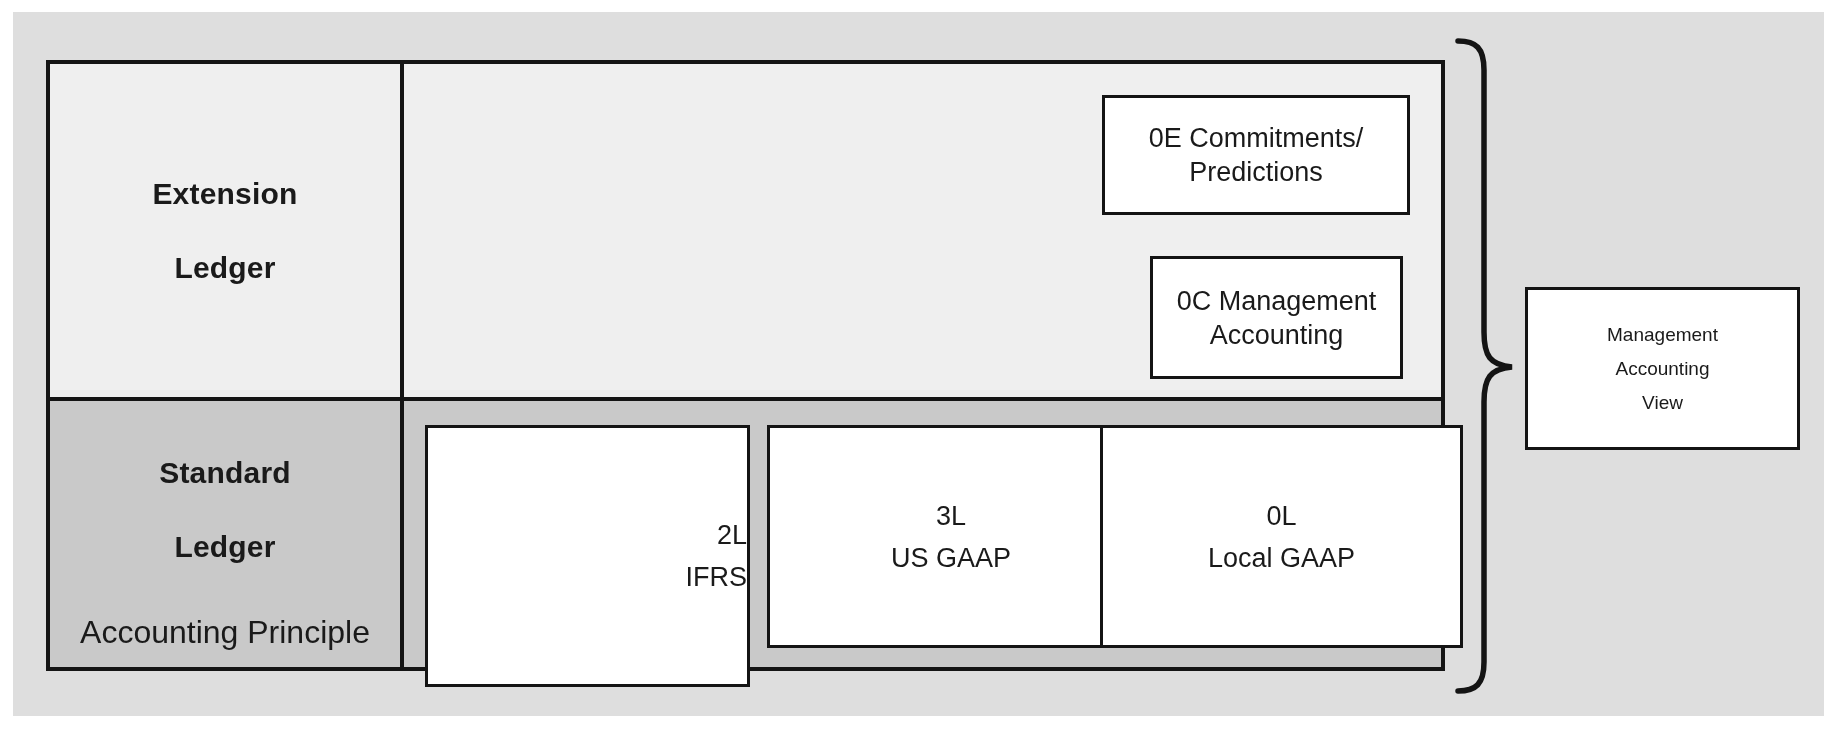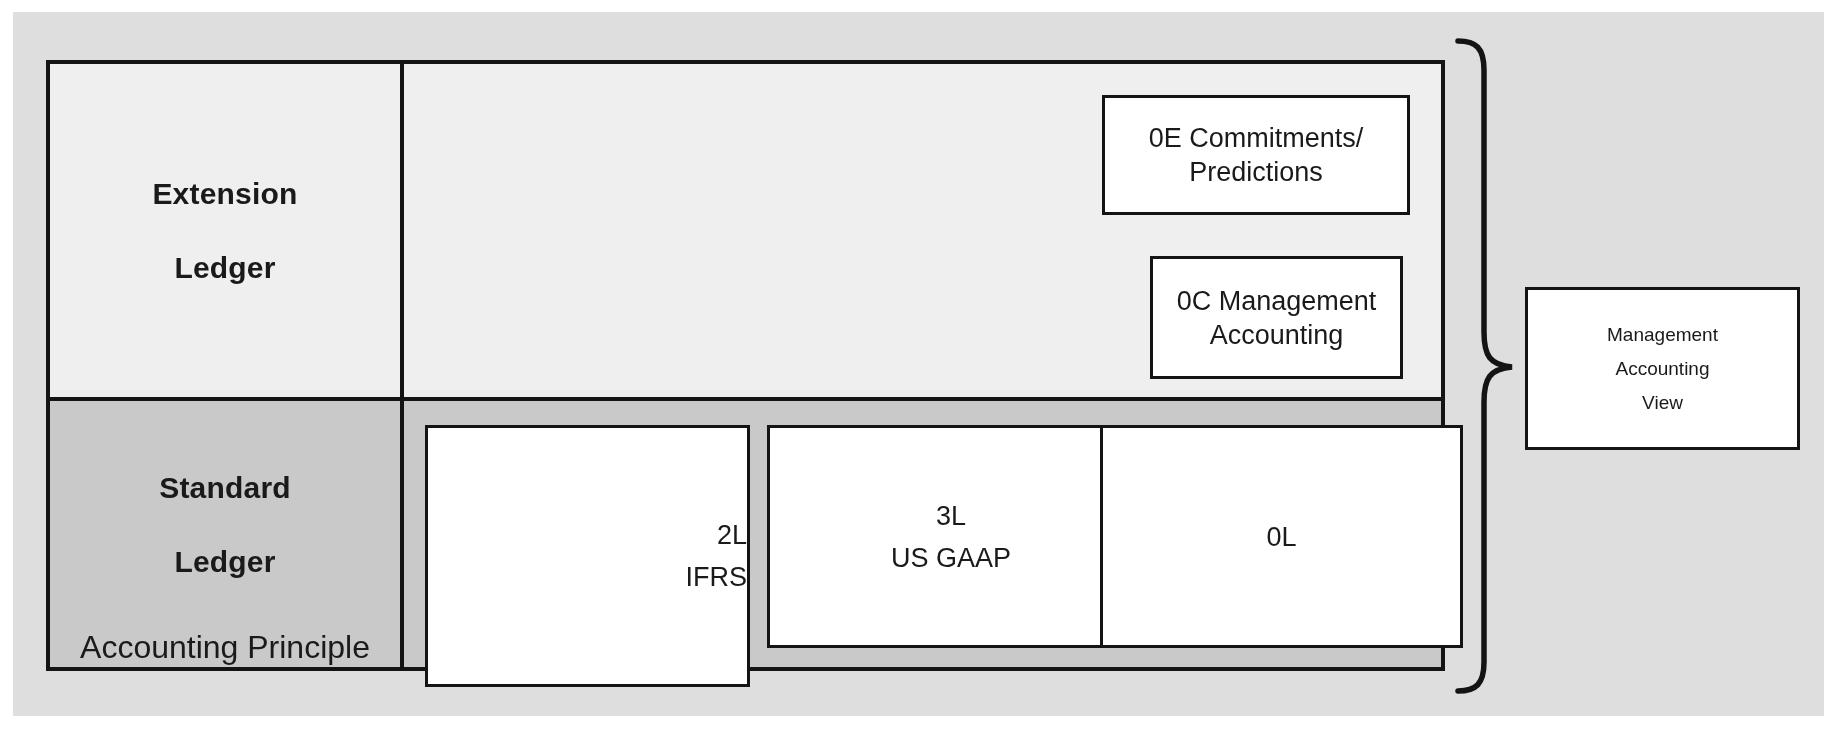--- a/index.html
+++ b/index.html
@@ -57,21 +57,21 @@
     left: 0;
     width: 350px;
     display: flex;
     flex-direction: column;
     align-items: center;
     justify-content: center;
     text-align: center;
     gap: 30px;
   }
   .cell-label.extension { top: 0; height: 333px; }
-  .cell-label.standard  { top: 352px; height: 298px; }
+  .cell-label.standard  { top: 337px; height: 298px; }
   .cell-label .bold-line {
     font-weight: bold;
     font-size: 30px;
     line-height: 44px;
     letter-spacing: 0.2px;
   }
   .cell-label .sub-line {
     font-size: 32px;
     line-height: 34px;
     margin-top: 16px;
@@ -153,20 +153,21 @@
     <div>IFRS</div>
   </div>
 
   <div class="white-box box-3l">
     <div>3L</div>
     <div>US GAAP</div>
   </div>
 
   <div class="white-box box-0l">
     <div>0L</div>
+    <div>Local GAAP</div>
   </div>
 
   <svg class="brace" viewBox="0 0 70 656" xmlns="http://www.w3.org/2000/svg" aria-hidden="true">
     <path d="M 10 3
              C 28 3, 36 10, 36 32
              L 36 294
              C 36 318, 42 327, 64 329
              C 42 331, 36 340, 36 364
              L 36 624
              C 36 646, 28 653, 10 653" fill="none" stroke="#141414" stroke-width="5.5" stroke-linecap="round"></path>

